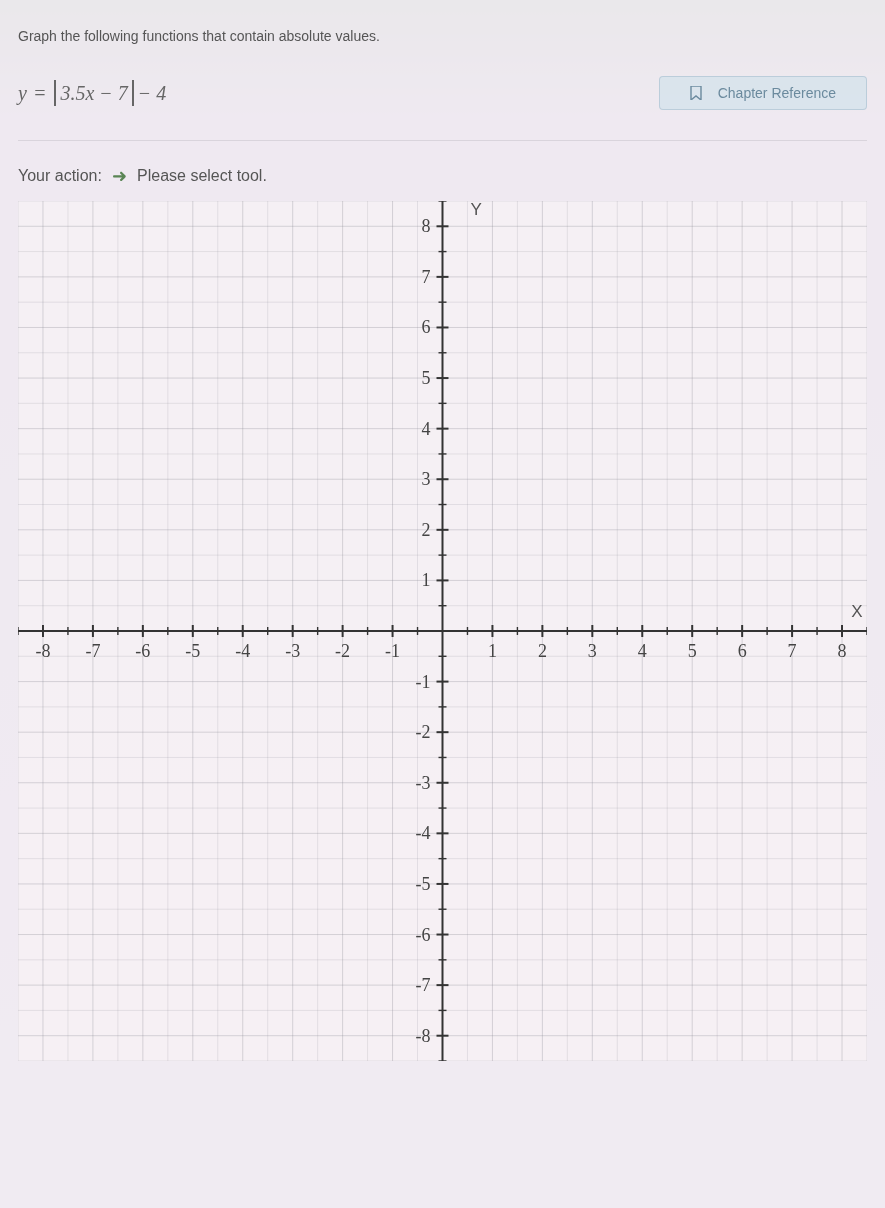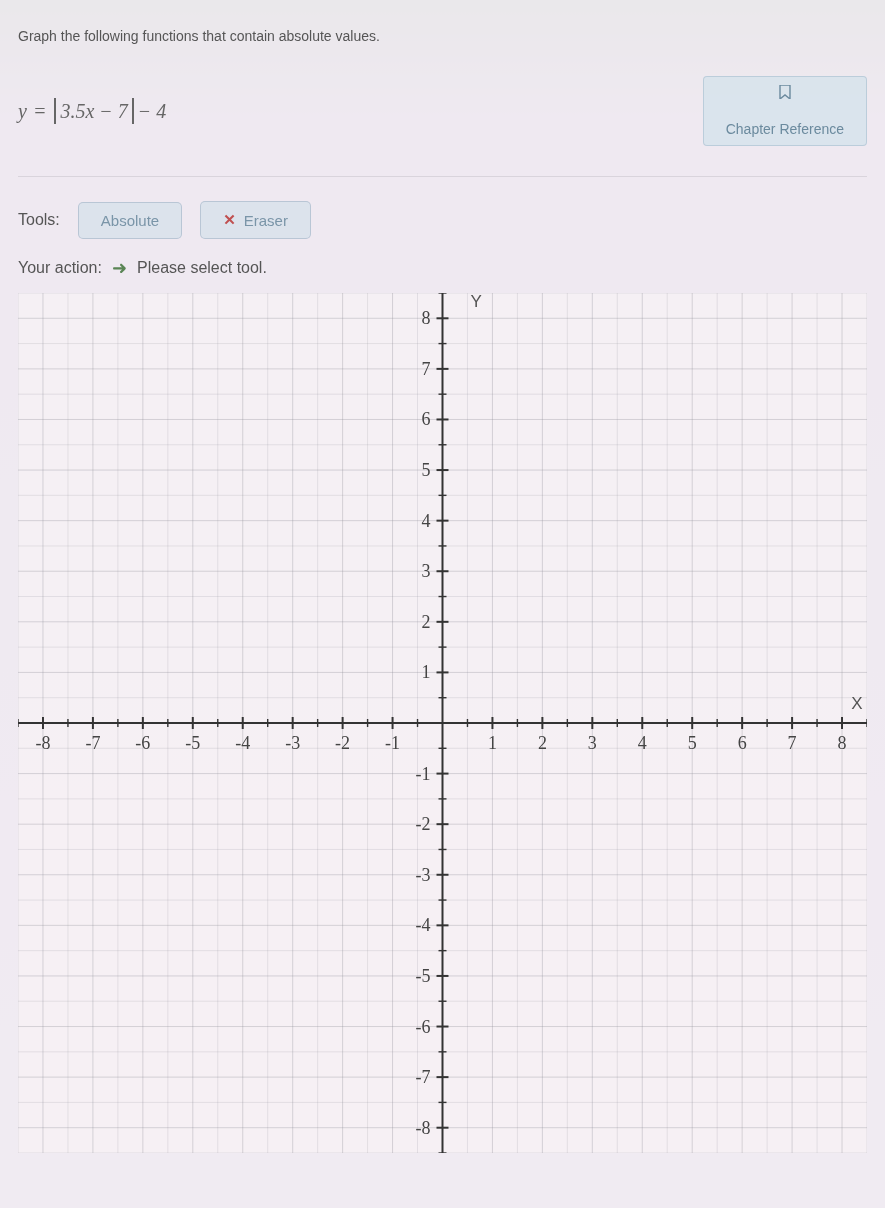--- a/index.html
+++ b/index.html
@@ -47,28 +47,27 @@
       width: 2px;
       height: 26px;
       background: #666;
       margin: 0 2px;
       vertical-align: middle;
     }
     .chapter-ref {
       background: rgba(210, 225, 235, 0.7);
       border: 1px solid rgba(140, 170, 190, 0.4);
       border-radius: 4px;
-      padding: 8px 22px;
+      padding: 8px 30px;
       font-size: 14px;
       color: #6b8a9e;
       display: flex;
       align-items: center;
-      gap: 22px;
+      gap: 16px;
       cursor: pointer;
-      flex-direction: column;
     }
     .bookmark-icon {
       width: 12px;
       height: 14px;
     }
     .divider {
       border: none;
       border-top: 1px solid rgba(150, 150, 160, 0.25);
       margin: 0 0 24px 0;
     }
@@ -152,30 +151,20 @@
     <button class="chapter-ref">
       <svg class="bookmark-icon" viewBox="0 0 12 14">
         <path d="M1 0 h10 v14 l-5 -4 l-5 4 z" fill="none" stroke="#6b8a9e" stroke-width="1.4"></path>
       </svg>
       <span>Chapter Reference</span>
     </button>
   </div>
 
   <hr class="divider">
 
-  <div class="tools-row">
-    <span class="tools-label">Tools:</span>
-    <button class="tool-btn">
-      <span>Absolute</span>
-    </button>
-    <button class="tool-btn">
-      <span class="x-mark">✕</span>
-      <span>Eraser</span>
-    </button>
-  </div>
 
   <div class="action-row">
     <span>Your action:</span>
     <span class="arrow-icon">➜</span>
     <span>Please select tool.</span>
   </div>
 
   <div class="graph-container">
     <svg class="graph" id="graph-svg" width="849" height="860">
         <line x1="0" y1="0" x2="0" y2="860" stroke="rgba(140,140,150,0.18)" stroke-width="1"></line>

